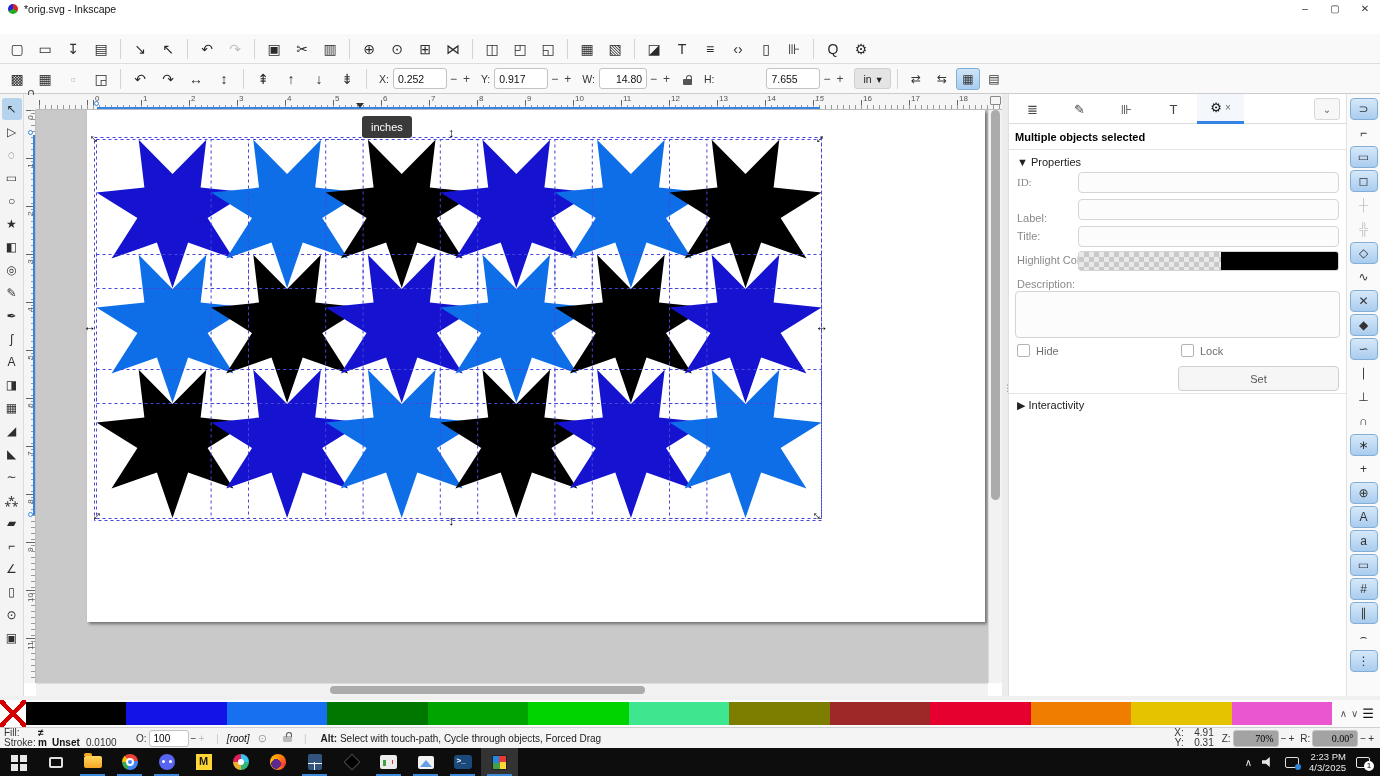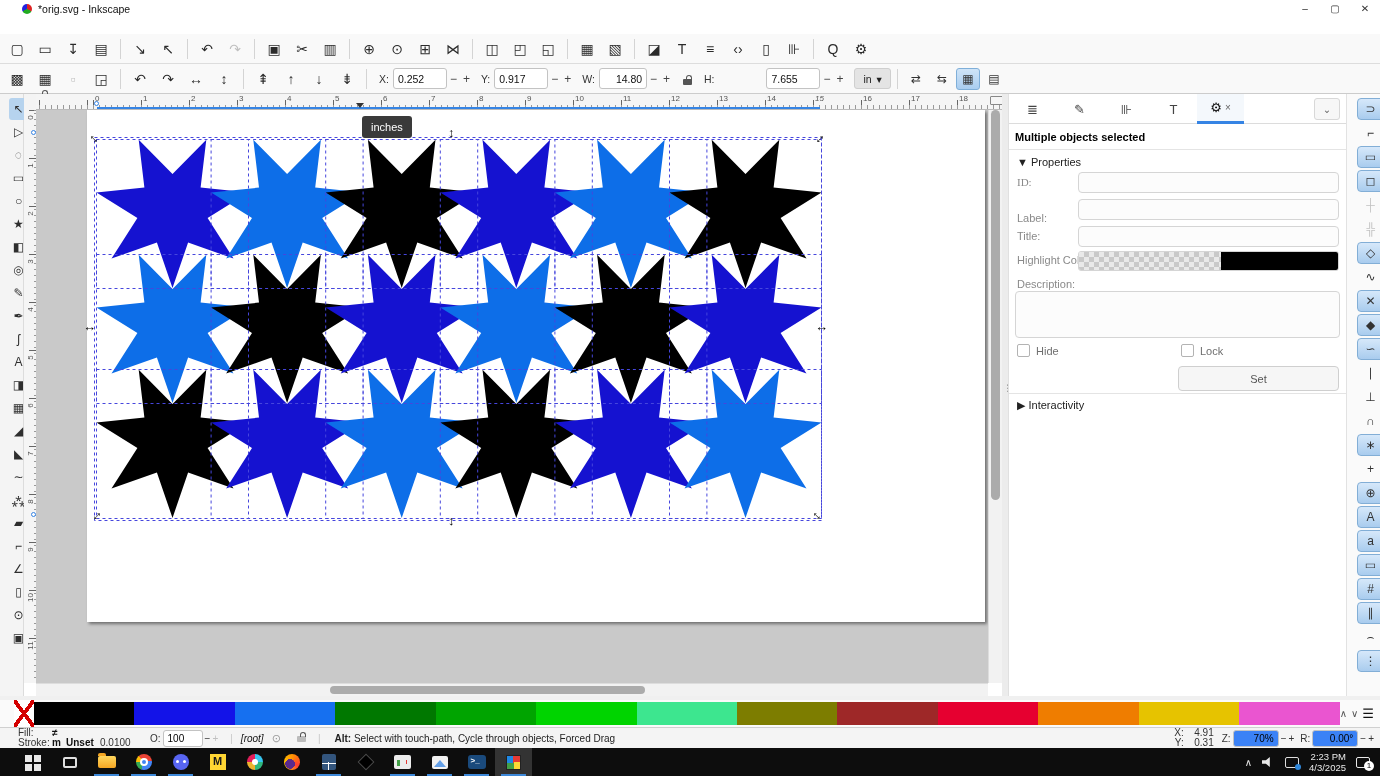--- a/index.html
+++ b/index.html
@@ -1,18 +1,18 @@
 <!DOCTYPE html>
 <html><head>
 <meta charset="utf-8">
 <style>
   *{margin:0;padding:0;box-sizing:border-box;font-family:"Liberation Sans",sans-serif;}
   html,body{width:1380px;height:776px;overflow:hidden;background:#fff;}
   #app{position:relative;width:1380px;height:776px;font-size:11px;color:#222;}
-  .abs{position:absolute;padding-left:14px;}
+  .abs{position:absolute;}
 
   
   #titlebar{left:0;top:0;width:1380px;height:17px;background:#fff;display:flex;align-items:center;}
   #app-icon{width:10px;height:10px;margin:0 6px 0 8px;border-radius:50%;
     background:conic-gradient(#d22 0 120deg,#2a2 0 240deg,#22d 0 360deg);}
   #win-title{font-size:10.5px;color:#111;}
   #win-controls{margin-left:auto;display:flex;height:100%;}
   .wbtn{width:30px;height:17px;display:flex;align-items:center;justify-content:center;font-size:10px;color:#333;}
 
   
@@ -117,21 +117,21 @@
   .fsb{font-weight:bold;color:#111;}
   #opacity-block{display:flex;align-items:center;margin-left:10px;gap:2px;}
   #opacity-block input{width:40px;height:17px;border:1px solid #c3c3c3;border-radius:3px;background:#fff;font-size:10px;padding:0 4px;}
   .dim{color:#c0c0c0;}
   #layer-block{display:flex;align-items:center;gap:8px;margin-left:12px;}
   #layer-name{font-style:italic;color:#111;}
   .sicon{color:#9a9a9a;font-size:11px;}
   #status-msg{margin-left:14px;color:#222;white-space:nowrap;overflow:hidden;flex:1;}
   #xy-block{display:grid;grid-template-columns:14px 30px;text-align:right;line-height:10px;margin-right:8px;color:#333;}
   .zr{display:flex;align-items:center;gap:2px;margin-right:6px;}
-  .zr input{width:46px;height:17px;border:1px solid #c3c3c3;border-radius:3px;background:#3b82f6;font-size:10px;text-align:right;padding:0 4px;}
+  .zr input{width:46px;height:17px;border:1px solid #c3c3c3;border-radius:3px;background:#a3a3a3;font-size:10px;text-align:right;padding:0 4px;font-family:Liberation Serif, serif;}
 
   
   #taskbar{left:0;top:748px;width:1380px;height:28px;background:#0d0d0d;display:flex;align-items:center;}
   .tbtn{width:37px;height:28px;display:flex;align-items:center;justify-content:center;position:relative;}
   .tbtn.active{background:rgba(255,255,255,.16);}
   .tbtn .runline{position:absolute;bottom:0;left:6px;width:25px;height:2px;background:#3d88d8;}
   .ic{display:block;position:relative;}
   .ic-start{width:7px;height:7px;background:#e8e8e8;box-shadow:9px 0 #e8e8e8,0 9px #e8e8e8,9px 9px #e8e8e8;margin:-8px 8px 0 0;}
   .ic-task-view{width:14px;height:11px;border:2px solid #e0e0e0;border-radius:2px;}
   .ic-file-explorer{width:18px;height:12px;border-radius:2px;background:linear-gradient(#ffd75e,#f5a623);}

